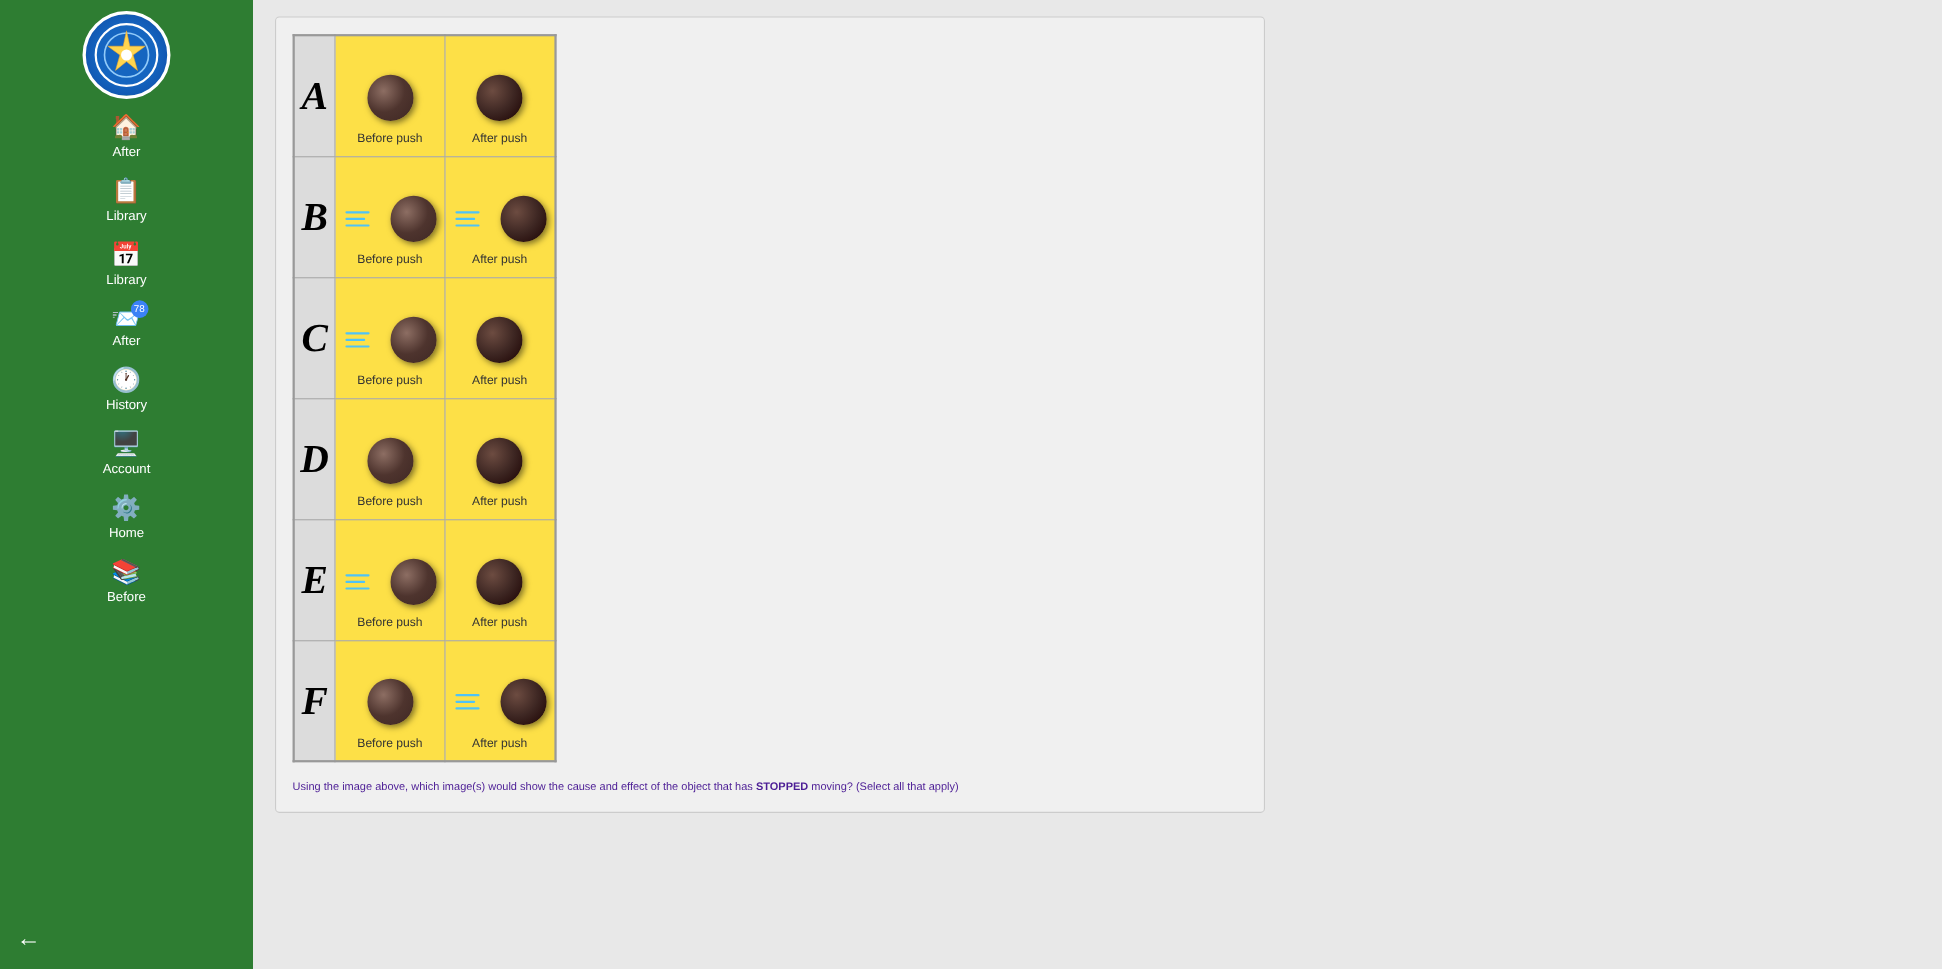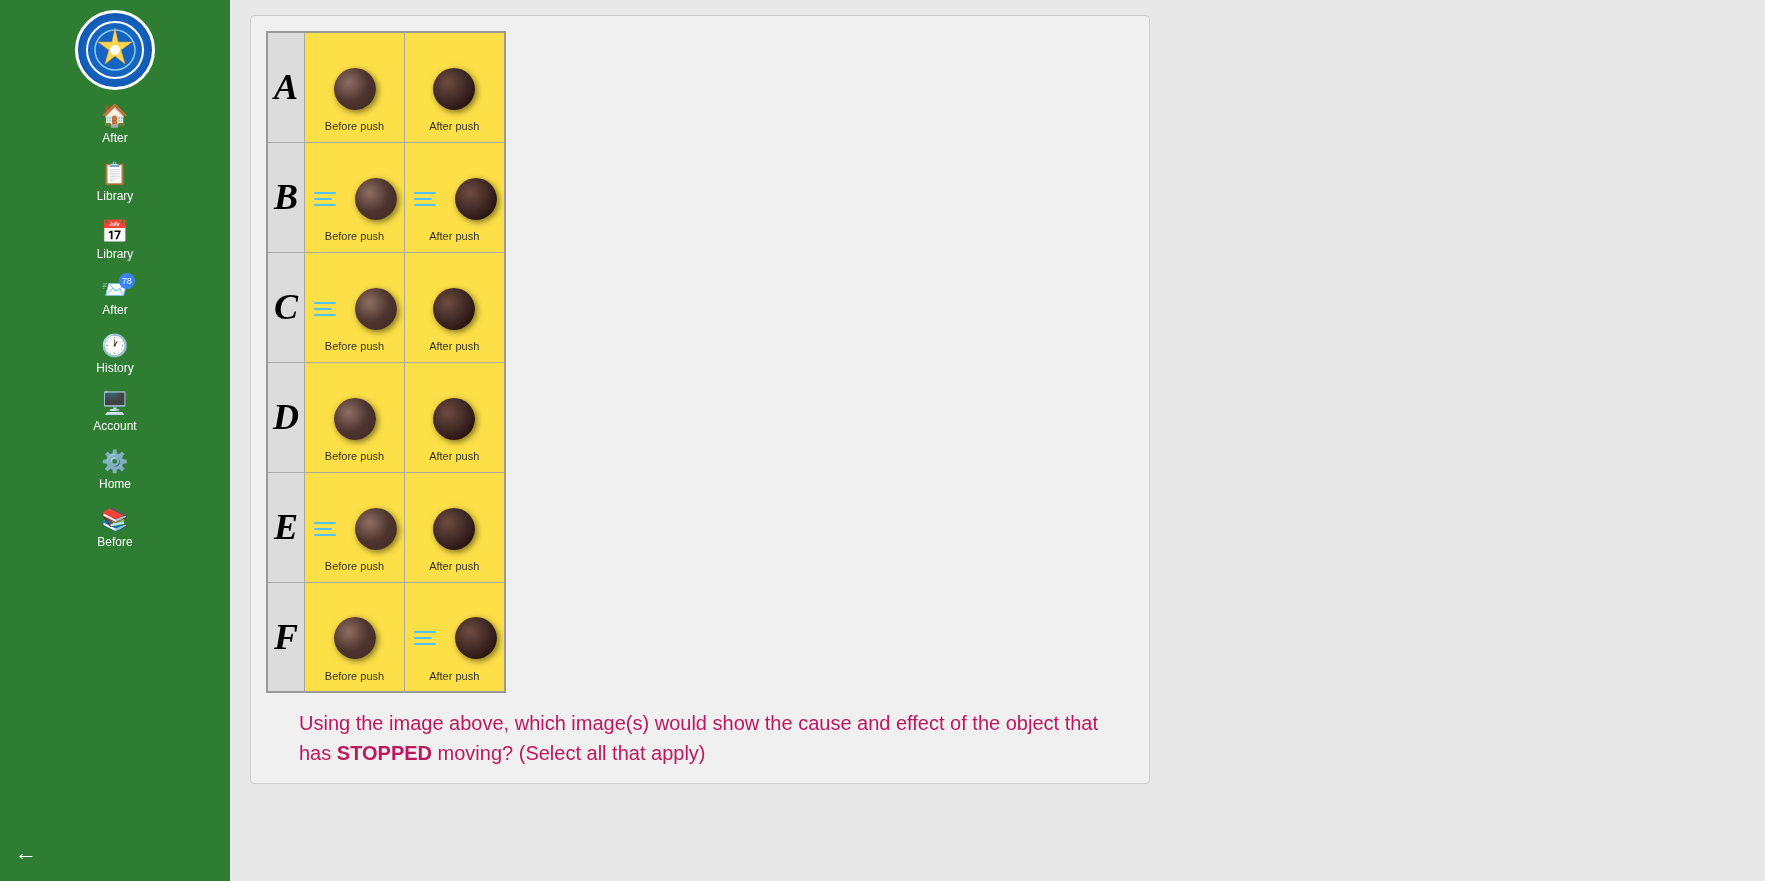--- a/index.html
+++ b/index.html
@@ -174,25 +174,24 @@
 
     .cell-label {
       font-size: 11px;
       color: #333;
       margin-top: 4px;
       text-align: center;
     }
 
     
     .question-text {
-      font-size: 20px;
-      color: #be185d;
+      font-size: 10px;
+      color: #4c1d95;
       line-height: 1.5;
       margin-top: 5px;
-      margin-left: 33px;
     }
     .question-text strong {
       font-weight: bold;
     }
 
     .back-arrow {
       position: absolute;
       bottom: 15px;
       left: 15px;
       color: #fff;

